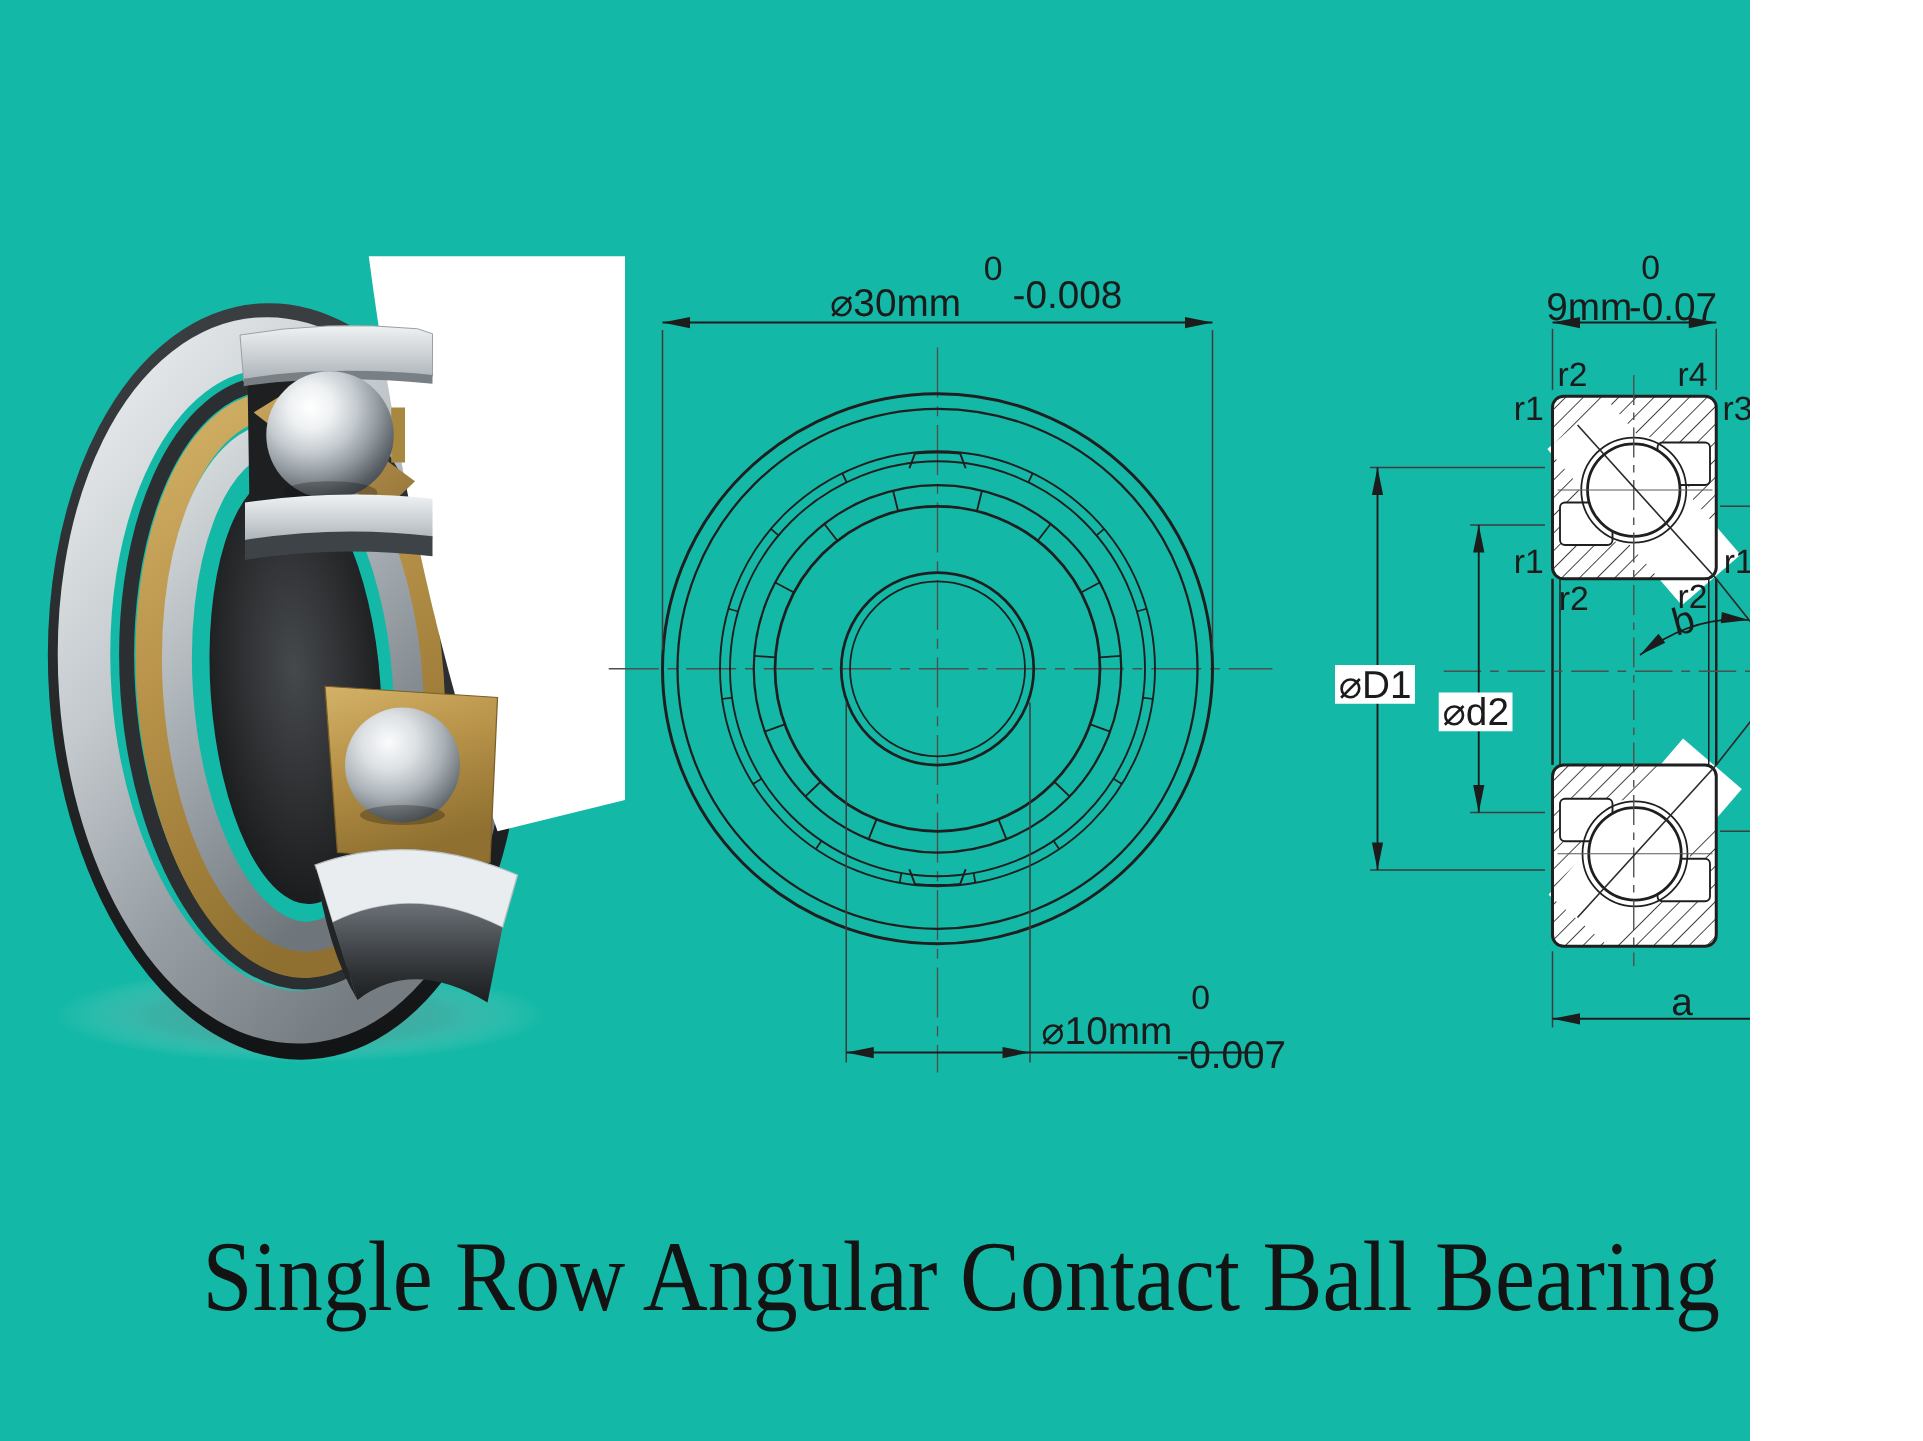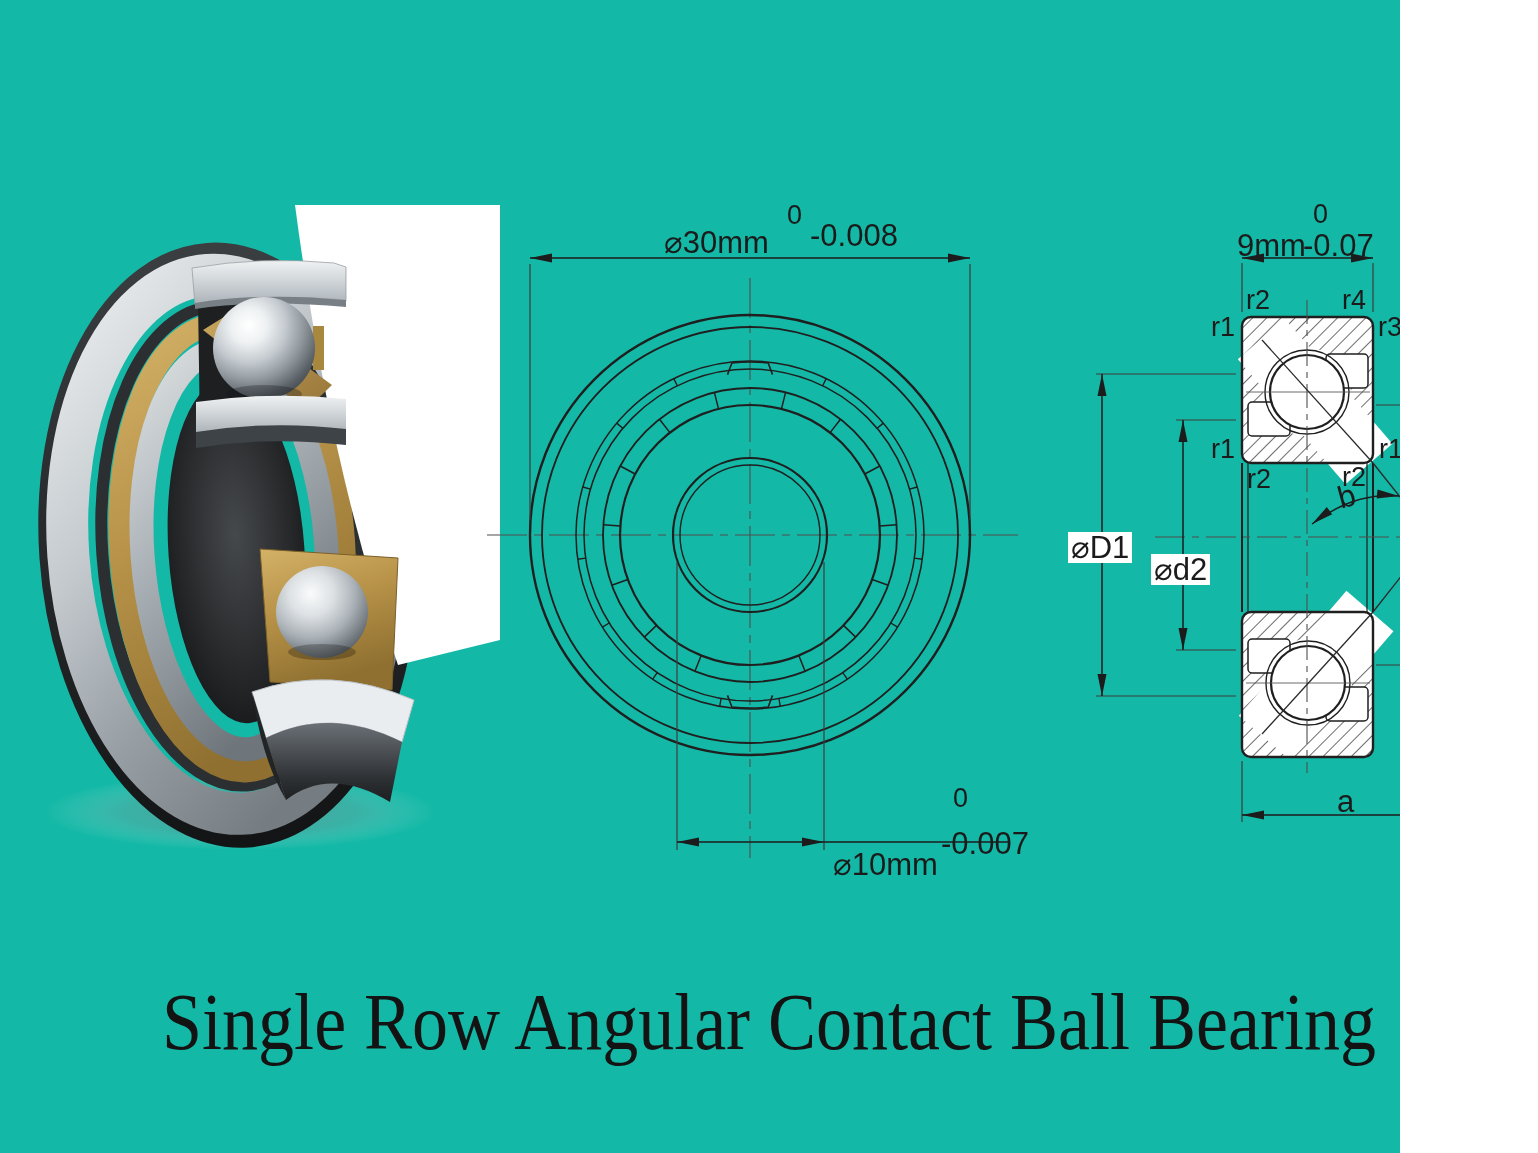--- a/index.html
+++ b/index.html
@@ -211,21 +211,21 @@
     <line x1="1242" y1="761" x2="1242" y2="822" stroke="#3d3d3d" stroke-width="1.2"></line>
     <line x1="1432" y1="543" x2="1432" y2="822" stroke="#3d3d3d" stroke-width="1.2"></line>
     <line x1="1242" y1="815" x2="1432" y2="815" stroke="#1c1c1c" stroke-width="1.5" marker-start="url(#ar)" marker-end="url(#ar)"></line>
   </g>
 </svg>
 
 <div class="lbl" style="left:664px;top:227px;">⌀30mm</div>
 <div class="lbl tol" style="left:787px;top:202px;">0</div>
 <div class="lbl" style="left:779px;top:220px;margin-left:31px;">-0.008</div>
 
-<div class="lbl" style="left:833px;top:809px;margin-top:40px;">⌀10mm</div>
+<div class="lbl" style="left:833px;top:809px;">⌀10mm</div>
 <div class="lbl tol" style="left:953px;top:785px;">0</div>
 <div class="lbl" style="left:941px;top:828px;">-0.007</div>
 
 <div class="lbl" style="left:1237px;top:230px;">9mm</div>
 <div class="lbl tol" style="left:1313px;top:201px;">0</div>
 <div class="lbl" style="left:1303px;top:230px;">-0.07</div>
 
 <div class="lbl small" style="left:1246px;top:287px;">r2</div>
 <div class="lbl small" style="left:1342px;top:287px;">r4</div>
 <div class="lbl small" style="left:1211px;top:314px;">r1</div>

